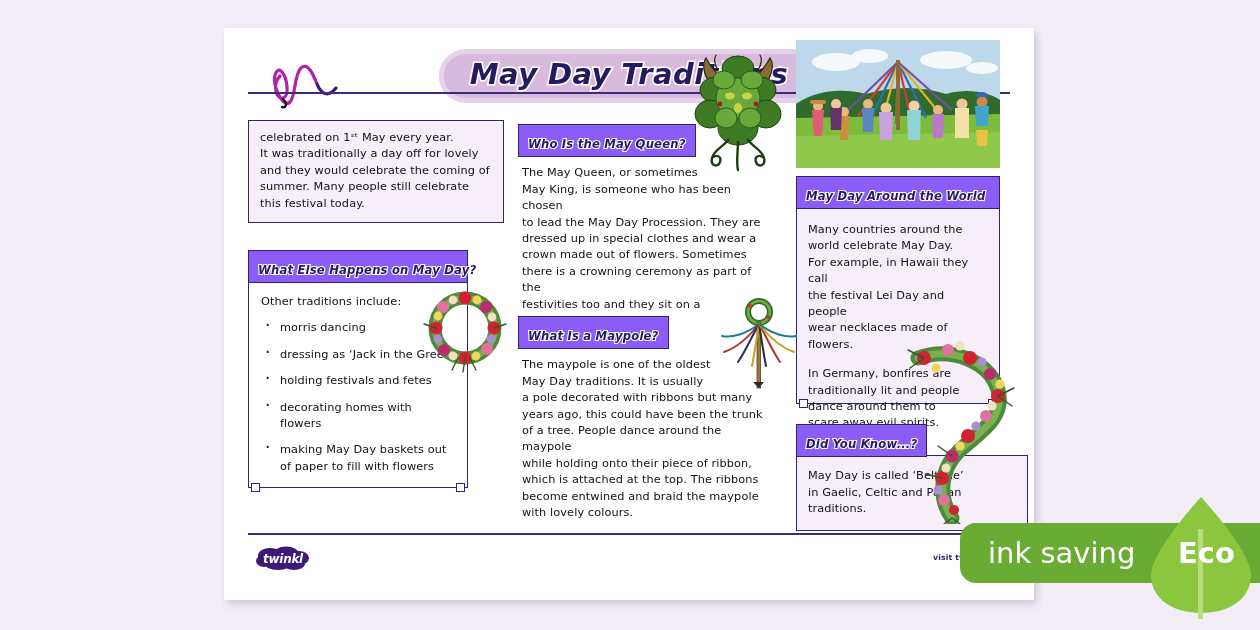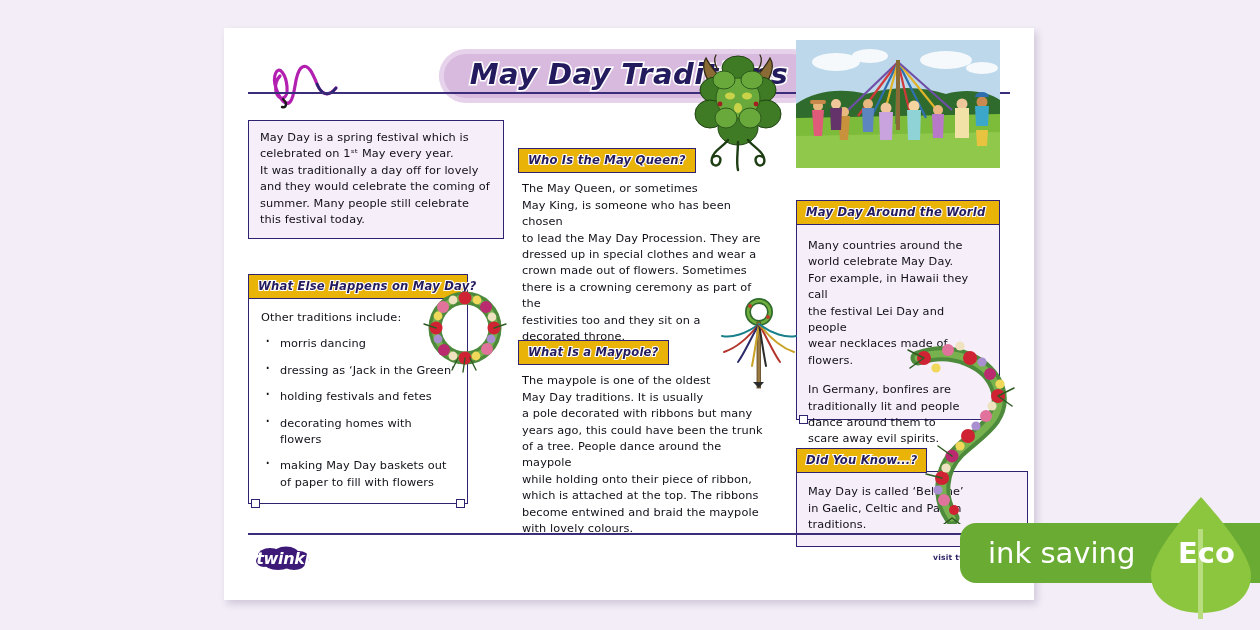--- a/index.html
+++ b/index.html
@@ -49,32 +49,31 @@
   .swirl.left{left:26px;}
   .swirl.right{right:26px;}
   .rule{
     position:absolute;left:24px;right:24px;top:64px;height:2px;background:#3b2d7a;
   }
 
   
   .box{position:absolute;box-sizing:border-box;}
   .box .hdr{
     box-sizing:border-box;
-    background:#eab308;
+    background:#8b5cf6;
     border:1.6px solid #2f2270;
-    padding:4px 9px 5px 9px;
+    padding:12px 9px 5px 9px;
     font-family:"DejaVu Sans","Liberation Sans",sans-serif;
     font-weight:bold;font-style:italic;
     font-size:11.6px;letter-spacing:.2px;
     color:#241a5e;
     -webkit-text-stroke:2.2px #ffffff;
     paint-order:stroke fill;
     white-space:nowrap;
     display:inline-block;
-    margin-top:24px;
   }
   .box .pane{
     box-sizing:border-box;
     border:1.6px solid #2f2270;
     border-top:none;
     padding:11px 12px 12px 12px;
     background:transparent;
   }
   .box.tinted .pane{background:#f6eef9;}
   .box.solo .hdr{display:block;}
@@ -102,21 +101,21 @@
 
   
   .footer-rule{position:absolute;left:24px;right:24px;top:505px;height:2px;background:#3b2d7a;}
   .twinkl{
     position:absolute;left:32px;top:518px;width:54px;height:25px;
   }
   .twinkl-word{
     position:absolute;left:0;top:0;width:54px;height:25px;
     display:flex;align-items:center;justify-content:center;
     font-family:"DejaVu Sans","Liberation Sans",sans-serif;
-    font-weight:bold;font-style:italic;font-size:16px;color:#ffffff;
+    font-weight:bold;font-style:italic;font-size:12px;color:#ffffff;
     letter-spacing:-.3px;
   }
   .visit{
     position:absolute;right:30px;top:525px;
     font-family:"DejaVu Sans","Liberation Sans",sans-serif;
     font-weight:bold;font-size:7.6px;color:#2b1f63;letter-spacing:.2px;
   }
 
   
   .eco{position:absolute;left:960px;top:523px;width:300px;height:62px;}
@@ -161,21 +160,20 @@
                  C64 42 58 48 54 44 C48 38 50 16 43 10 C36 4 31 16 27 26 C23 36 16 40 8 30" fill="none" stroke="#b31fb0" stroke-width="3.2" stroke-linecap="round"></path>
         <path d="M61 41 C56 46 58 50 62 49" fill="none" stroke="#1a1a1a" stroke-width="2.4" stroke-linecap="round"></path>
         <path d="M27 26 C23 36 16 40 8 30" fill="none" stroke="#2b2570" stroke-width="2.8" stroke-linecap="round"></path>
       </svg>
     </div>
 
     <div class="rule"></div>
 
     <div class="box tinted" style="left:24px;top:92px;width:256px;">
       <div class="pane body-txt" style="border-top:1.6px solid #2f2270;padding:9px 11px 10px 11px;">
-        <div>May Day is a spring festival which is</div>
         <div>celebrated on 1ˢᵗ May every year.</div>
         <div>It was traditionally a day off for lovely</div>
         <div>and they would celebrate the coming of</div>
         <div>summer. Many people still celebrate</div>
         <div>this festival today.</div>
       </div>
     </div>
 
     <div class="box solo" style="left:24px;top:222px;width:220px;">
       <div class="hdr">What Else Happens on May Day?</div>

